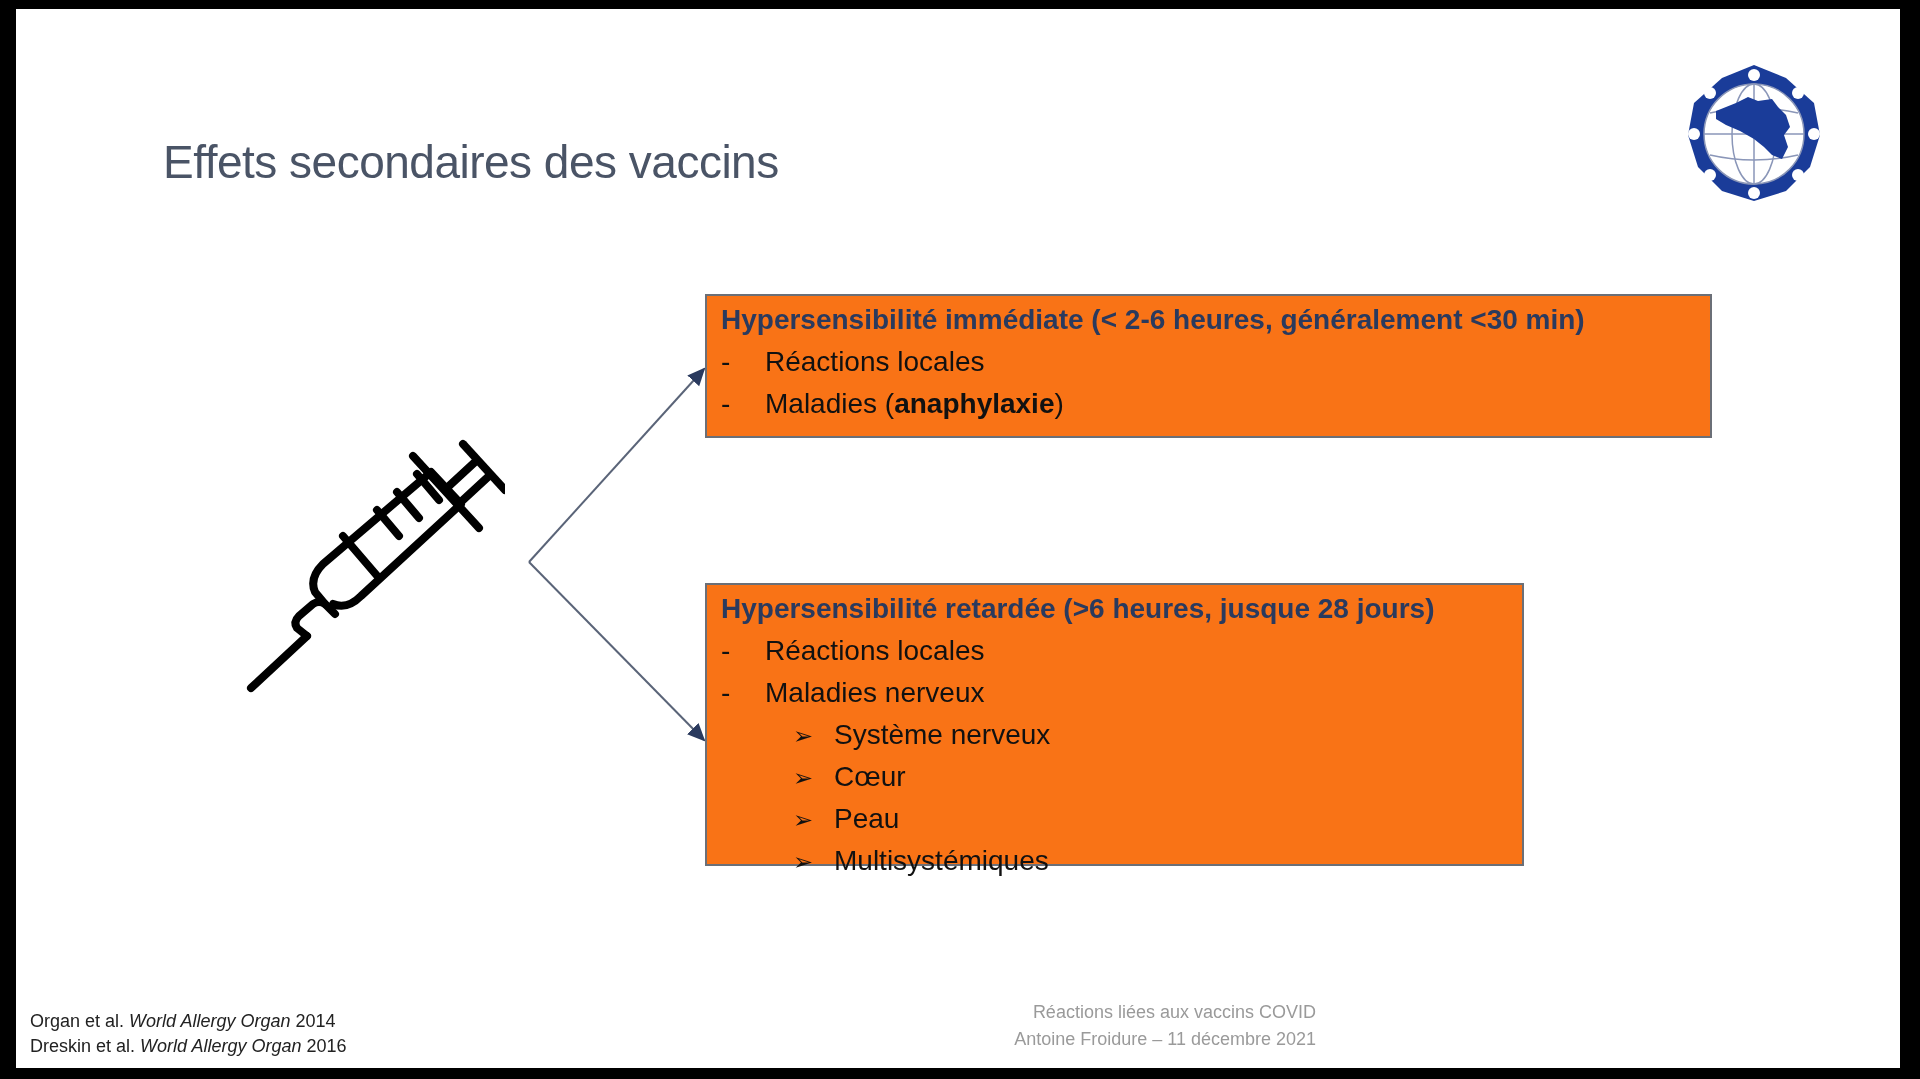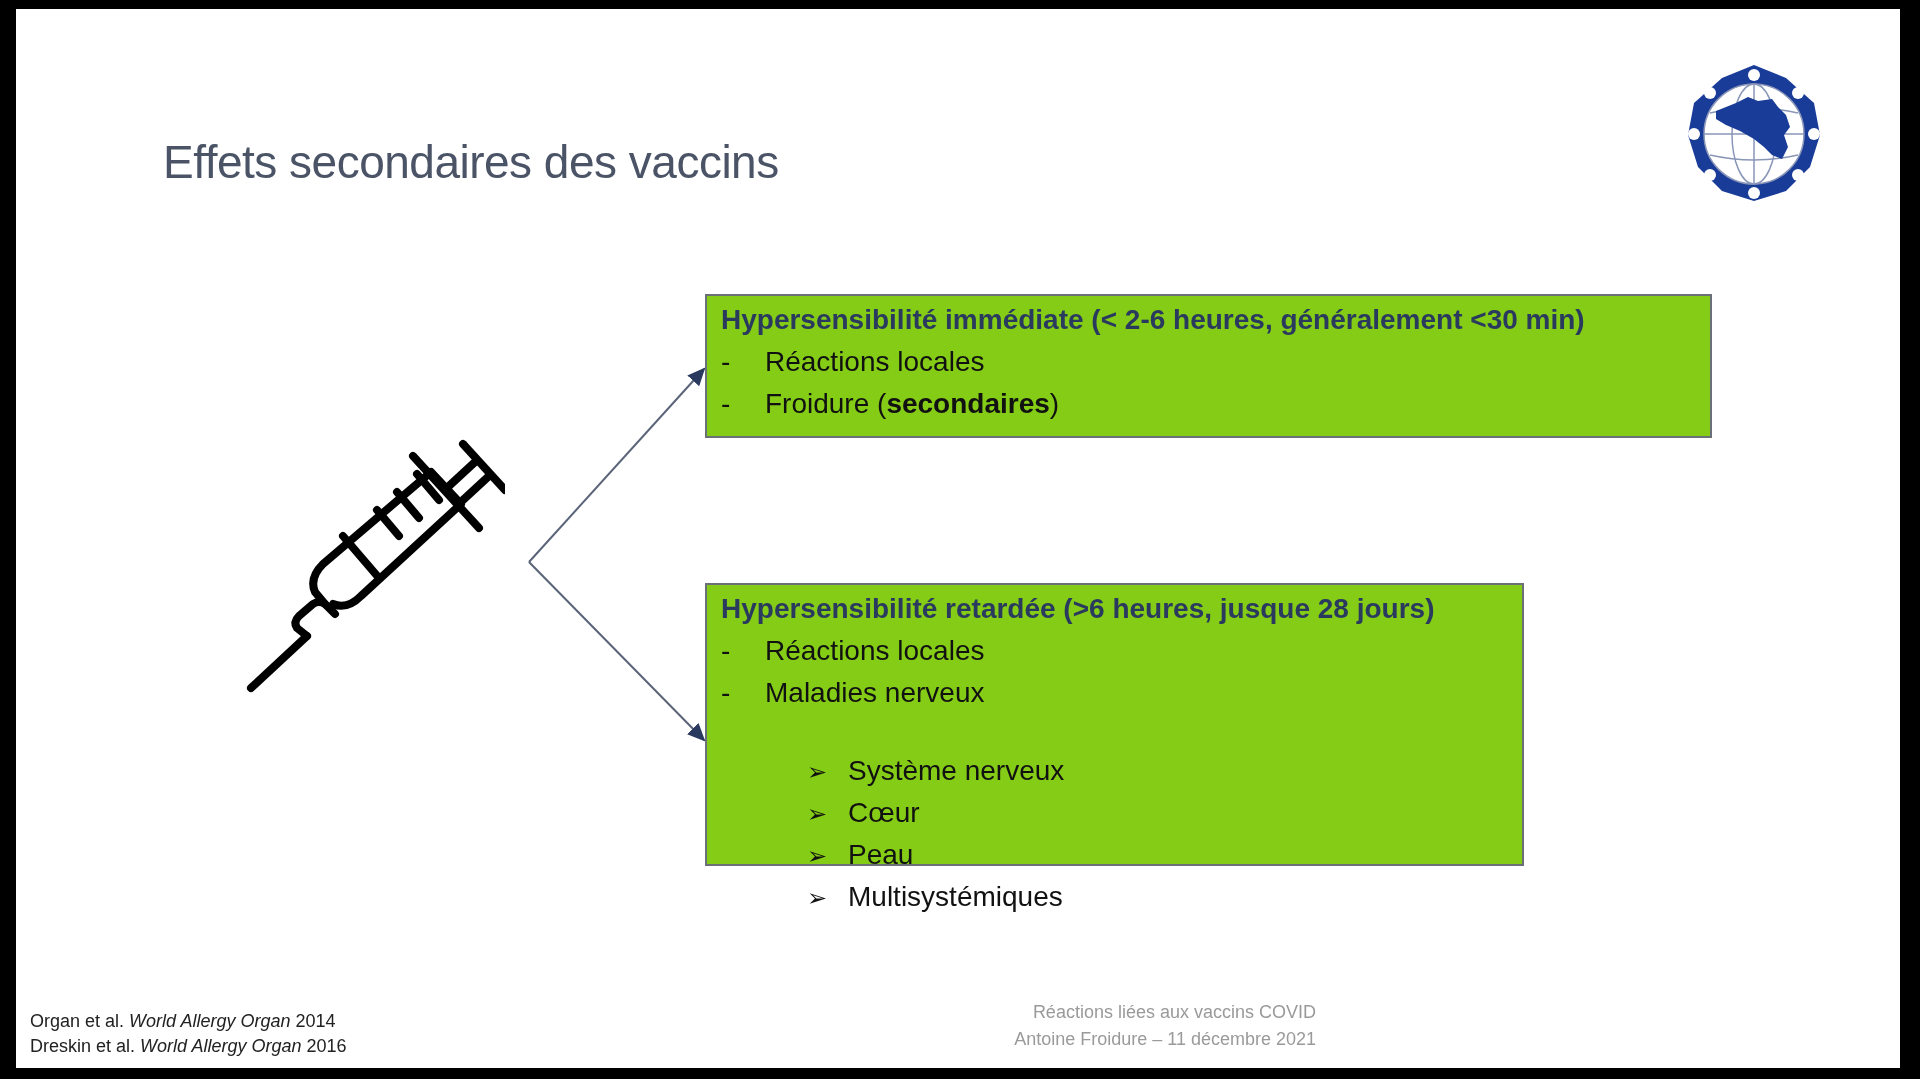--- a/index.html
+++ b/index.html
@@ -4,27 +4,27 @@
 <style>
   html, body { margin:0; padding:0; }
   body { width:1920px; height:1079px; background:#000; position:relative; overflow:hidden;
          font-family:"Liberation Sans", "DejaVu Sans", sans-serif; }
   .slide { position:absolute; left:16px; top:9px; width:1884px; height:1059px; background:#fff; }
   .title { position:absolute; left:147px; top:126px; font-size:46px; color:#4a5466;
            font-weight:normal; letter-spacing:-0.5px; white-space:nowrap; }
   .logo { position:absolute; left:1670px; top:54px; width:136px; height:140px; }
   .syringe { position:absolute; left:219px; top:423px; width:270px; height:272px; }
   .arrows { position:absolute; left:0; top:0; width:1884px; height:1059px; pointer-events:none; }
-  .box { position:absolute; border:2px solid #6b6f77; background:#84cc16; box-sizing:border-box; }
+  .box { position:absolute; border:2px solid #6b6f77; background:#f97316; box-sizing:border-box; }
   .box1 { left:689px; top:285px; width:1007px; height:144px; }
   .box2 { left:689px; top:574px; width:819px; height:283px; }
   .line { position:absolute; left:14px; font-size:28px; line-height:42px; white-space:nowrap; color:#111; }
   .heading { font-weight:bold; color:#2a3a5e; }
   .dash { display:inline-block; width:44px; }
-  .sub { left:100px;margin-top:36px; }
+  .sub { left:86px; }
   .chev { display:inline-block; width:41px; font-size:24px; }
   .bold { font-weight:bold; }
   .refs { position:absolute; left:14px; top:1000px; font-size:18px; line-height:25px; color:#222; }
   .refs i { font-style:italic; }
   .footer { position:absolute; left:600px; width:700px; top:990px; text-align:right;
             font-size:18px; line-height:27px; color:#9a9a9a; }
 </style>
 </head>
 <body>
 
@@ -83,21 +83,21 @@
     <line x1="513" y1="553" x2="688" y2="360" stroke="#5a6478" stroke-width="2" marker-end="url(#ah)"></line>
     <line x1="513" y1="553" x2="688" y2="731" stroke="#5a6478" stroke-width="2" marker-end="url(#ah)"></line>
   </svg>
 
   <div class="box box1">
     <div class="line heading" style="top:3px">Hypersensibilité immédiate (&lt; 2-6 heures, généralement &lt;30 min)</div>
     <div class="line" style="top:45px">
       <span class="dash">-</span><span>Réactions locales</span>
     </div>
     <div class="line" style="top:87px">
-      <span class="dash">-</span><span>Froidure (</span><span class="bold">secondaires</span><span>)</span>
+      <span class="dash">-</span><span>Maladies (</span><span class="bold">anaphylaxie</span><span>)</span>
     </div>
   </div>
 
   <div class="box box2">
     <div class="line heading" style="top:3px">Hypersensibilité retardée (&gt;6 heures, jusque 28 jours)</div>
     <div class="line" style="top:45px">
       <span class="dash">-</span><span>Réactions locales</span>
     </div>
     <div class="line" style="top:87px">
       <span class="dash">-</span><span>Maladies nerveux</span>

